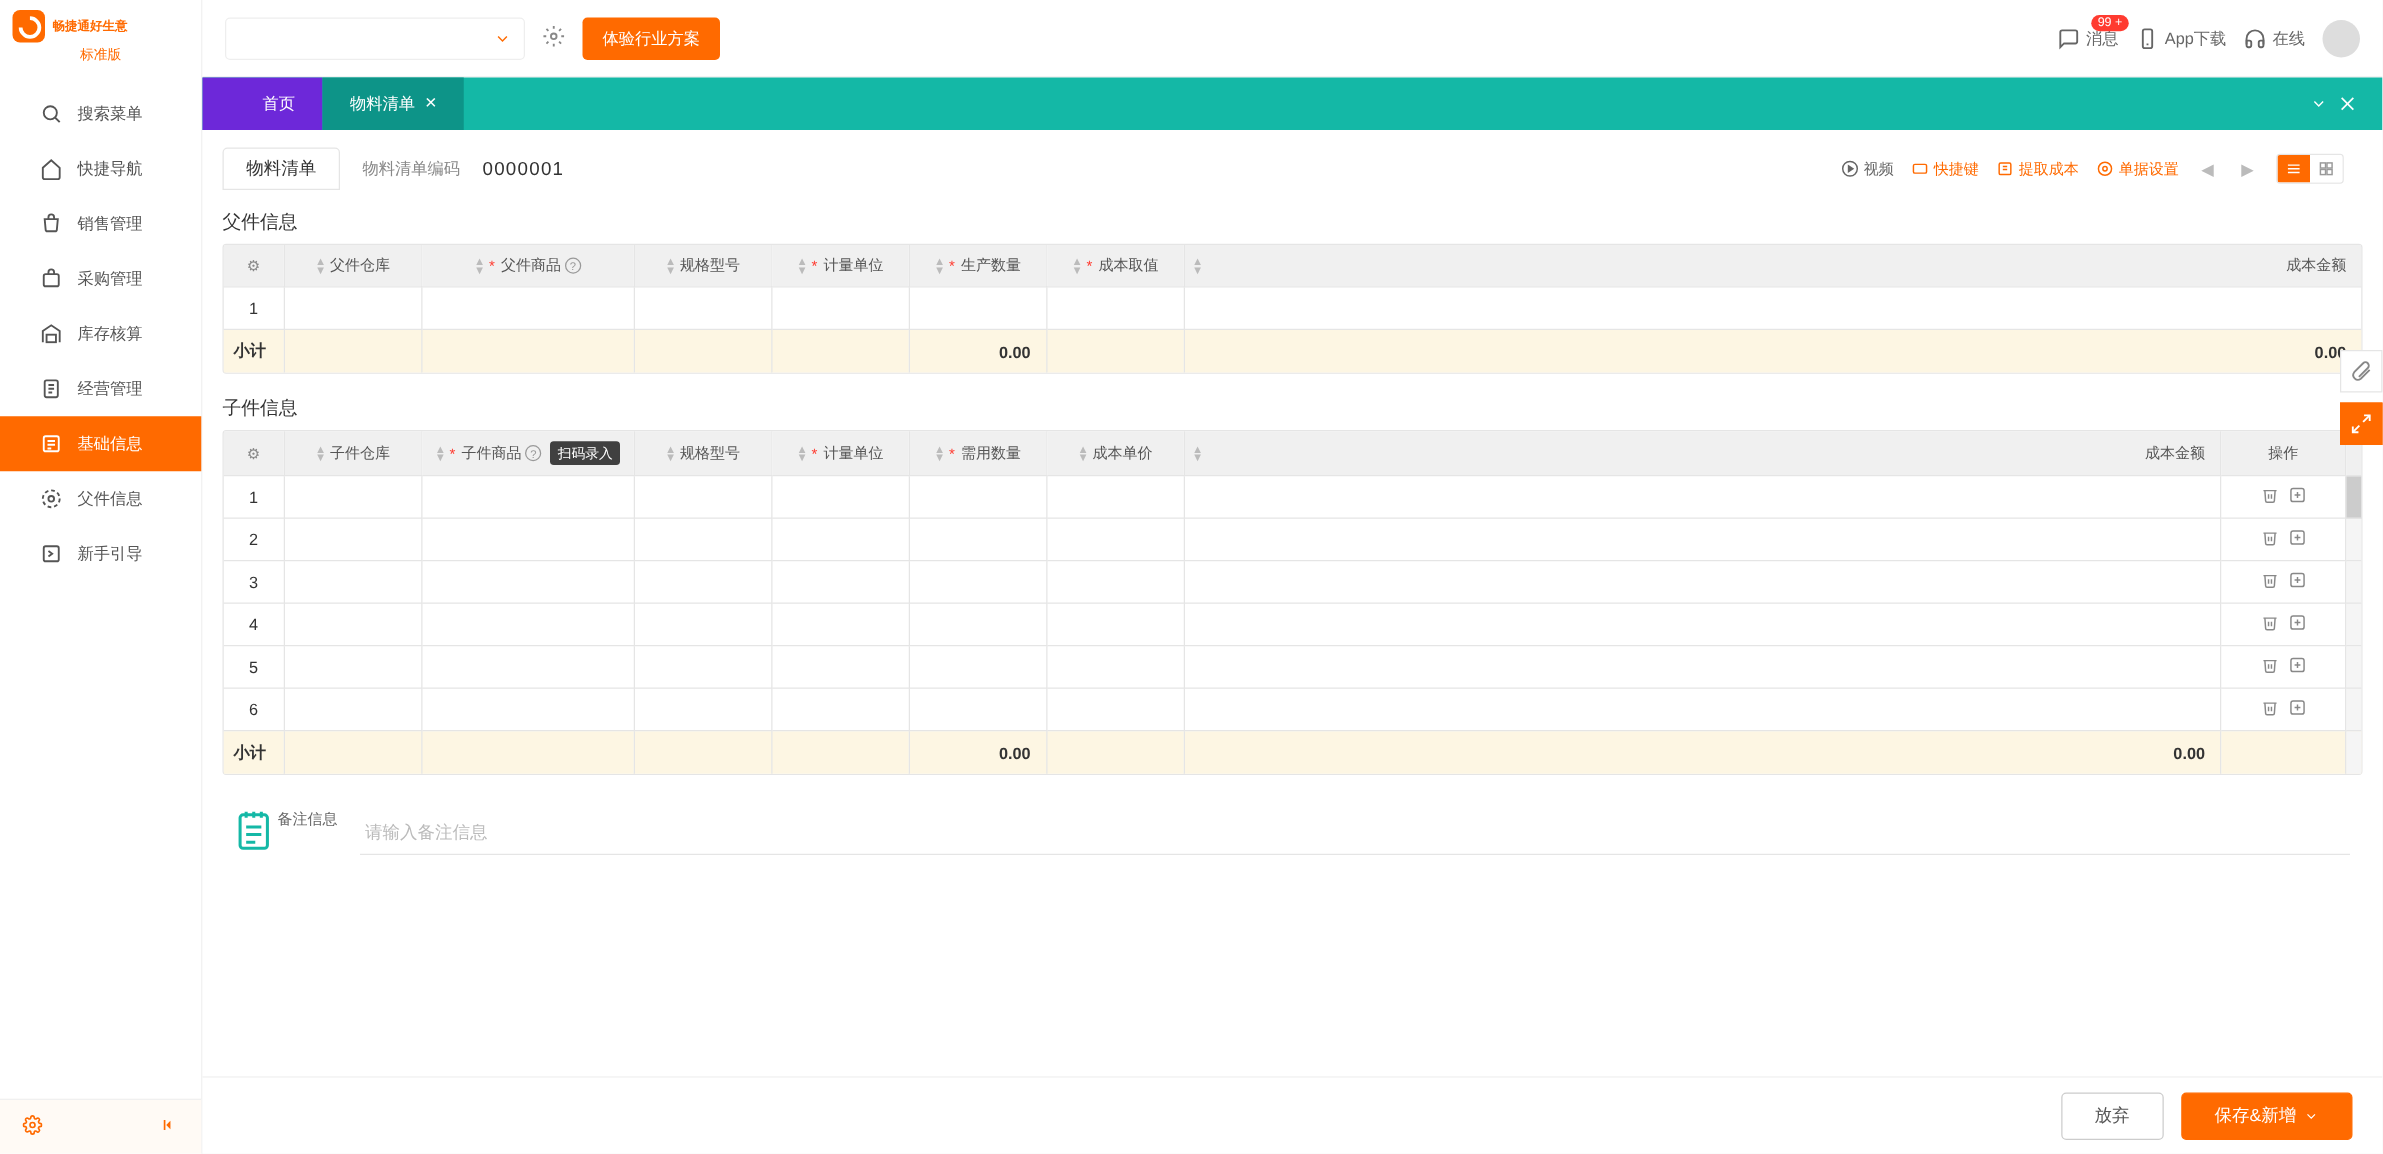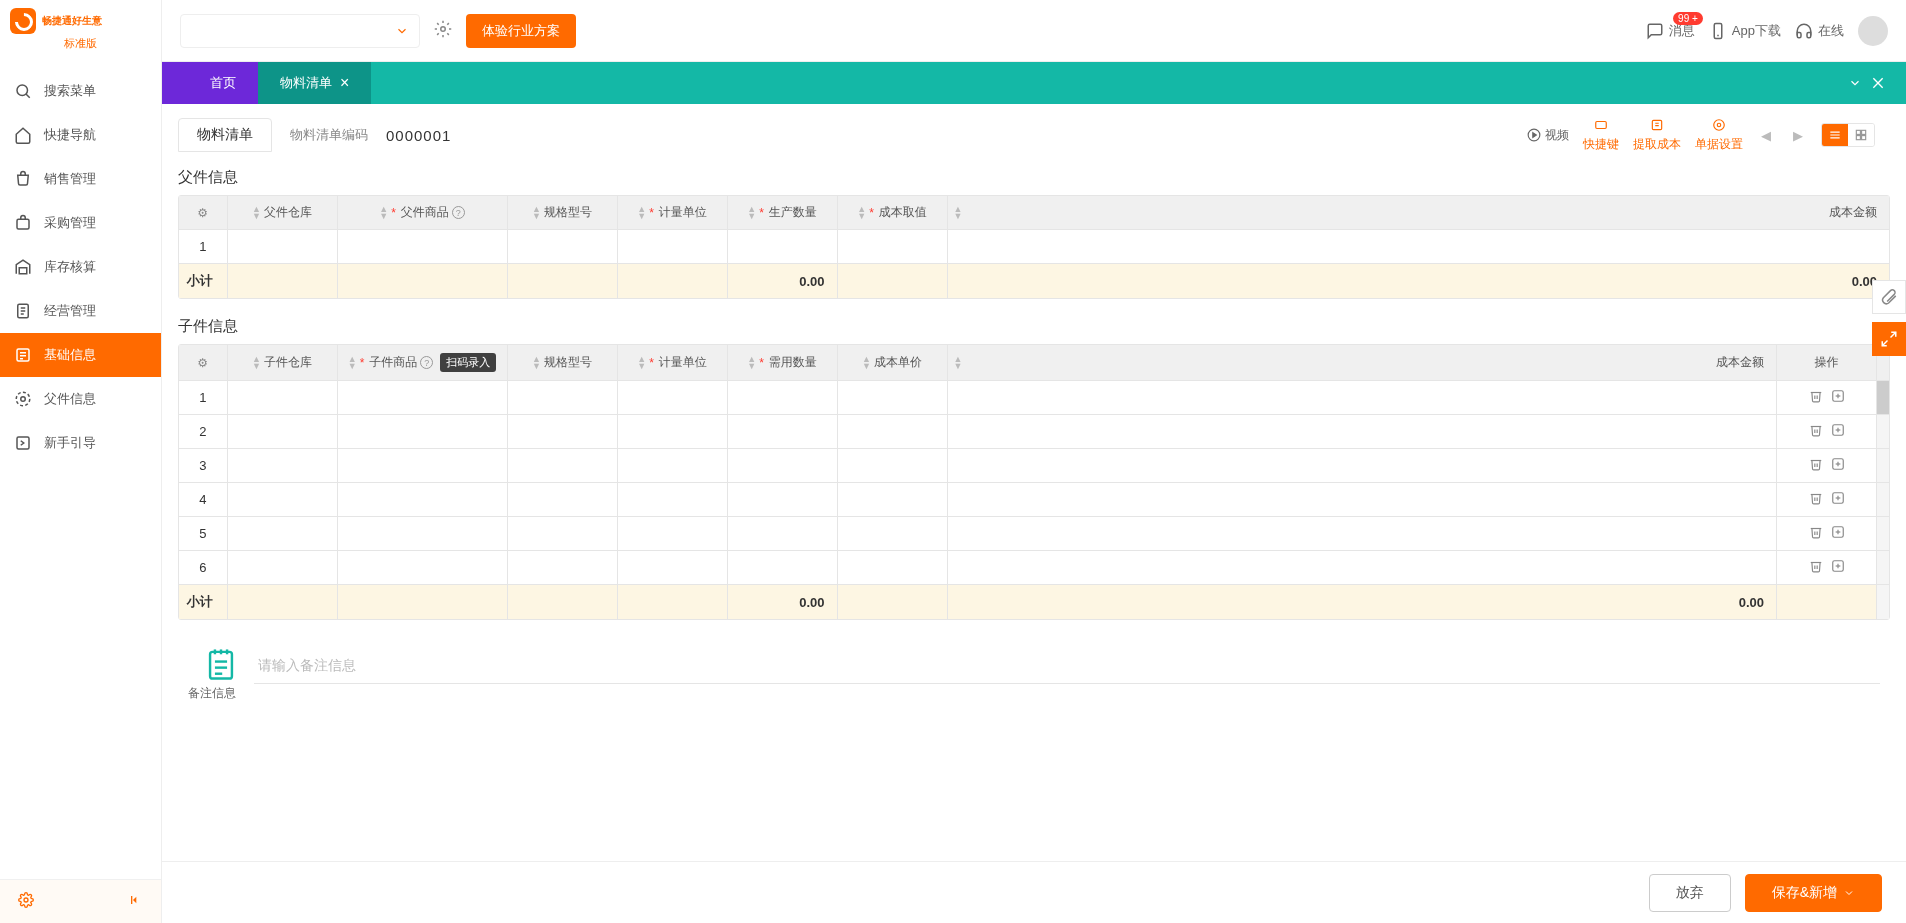--- a/index.html
+++ b/index.html
@@ -5,21 +5,21 @@
 * { margin: 0; padding: 0; box-sizing: border-box; }
 body { font-family: "Microsoft YaHei", Arial, sans-serif; font-size: 13px; color: #333; background: #f5f5f5; overflow: hidden; }
 .app { display: flex; height: 100vh; }
 .sidebar { width: 162px; background: #fff; border-right: 1px solid #eee; display: flex; flex-direction: column; }
 .logo-area { padding: 8px 10px 4px; display: flex; align-items: center; gap: 6px; }
 .logo-mark { width: 26px; height: 26px; background: #ff6a00; border-radius: 6px; position: relative; }
 .logo-mark::before { content: ""; position: absolute; width: 12px; height: 12px; border: 3px solid #fff; border-radius: 50%; top: 5px; left: 5px; border-top-color: transparent; transform: rotate(-45deg); }
 .logo-text { color: #ff6a00; font-size: 10px; font-weight: 600; }
 .logo-sub { color: #ff6a00; font-size: 11px; text-align: center; margin-top: -2px; margin-bottom: 6px; }
 .side-nav { flex: 1; padding-top: 12px; }
-.side-item { display: flex; align-items: flex-start; gap: 12px; padding: 13px 14px; color: #555; cursor: pointer; }
+.side-item { display: flex; align-items: flex-start; gap: 12px; padding: 13px 32px; color: #555; cursor: pointer; }
 .side-item.active { background: #ff6a00; color: #fff; }
 .side-icon { width: 18px; height: 18px; display: inline-flex; align-items: center; justify-content: center; }
 .side-icon svg { width: 18px; height: 18px; }
 .side-bottom { padding: 12px 18px; display: flex; justify-content: space-between; color: #ff6a00; border-top: 1px solid #f0f0f0; background: #fffaf5; }
 .side-bottom span { cursor: pointer; }
 .main { flex: 1; display: flex; flex-direction: column; min-width: 0; }
 .topbar { height: 62px; background: #fff; display: flex; align-items: center; padding: 0 18px; gap: 14px; border-bottom: 1px solid #eee; }
 .org-select { width: 240px; height: 34px; border: 1px solid #eee; border-radius: 4px; display: flex; align-items: center; justify-content: flex-end; padding: 0 10px; color: #ff6a00; background: #fff; }
 .top-settings { color: #888; cursor: pointer; }
 .top-btn { background: #ff6a00; color: #fff; border: none; padding: 8px 16px; border-radius: 4px; cursor: pointer; font-size: 13px; }
@@ -34,21 +34,21 @@
 .tab-close { font-size: 16px; cursor: pointer; }
 .tabbar-close { position: absolute; right: 10px; top: 0; bottom: 0; display: flex; align-items: center; cursor: pointer; padding: 0 10px; }
 .tabbar-more { position: absolute; right: 38px; top: 0; bottom: 0; display: flex; align-items: center; cursor: pointer; padding: 0 6px; }
 .content { flex: 1; padding: 14px 16px 0; overflow: auto; background: #fff; position: relative; display: flex; flex-direction: column; }
 .page-head { display: flex; align-items: center; gap: 18px; margin-bottom: 10px; position: relative; }
 .page-tab { padding: 7px 18px; border: 1px solid #e5e5e5; border-radius: 4px 4px 0 0; background: #fff; font-size: 14px; }
 .code-label { color: #888; font-size: 13px; }
 .code-val { font-size: 15px; letter-spacing: 1px; }
 .head-actions { position: absolute; right: 15px; display: flex; align-items: center; gap: 14px; }
 .head-act { display: flex; align-items: center; gap: 4px; color: #666; cursor: pointer; font-size: 12px; }
-.head-act.orange { color: #ff6a00; flex-direction: column; }
+.head-act.orange { color: #ff6a00; }
 .nav-arrow { color: #bbb; cursor: pointer; padding: 0 4px; }
 .view-toggle { display: flex; border: 1px solid #e5e5e5; border-radius: 3px; overflow: hidden; }
 .view-btn { width: 26px; height: 22px; display: flex; align-items: center; justify-content: center; cursor: pointer; background: #fff; color: #999; }
 .view-btn.active { background: #ff6a00; color: #fff; }
 .section-title { font-size: 15px; margin: 6px 0 8px; }
 .grid { border: 1px solid #e5e5e5; border-radius: 3px; margin-bottom: 12px; }
 .grid table { width: 100%; border-collapse: collapse; table-layout: fixed; }
 .grid th { background: #f0f0f0; font-weight: normal; color: #555; padding: 8px 6px; border-right: 1px solid #e5e5e5; border-bottom: 1px solid #e5e5e5; font-size: 12px; text-align: center; position: relative; }
 .grid td { padding: 8px 6px; border-right: 1px solid #e5e5e5; border-bottom: 1px solid #e5e5e5; text-align: center; height: 34px; font-size: 13px; }
 .grid tr td:last-child, .grid tr th:last-child { border-right: none; }
@@ -58,21 +58,21 @@
 .subtotal td { text-align: right; padding-right: 12px; }
 .subtotal td:first-child { text-align: center; }
 .th-inner { display: flex; align-items: center; justify-content: center; gap: 3px; }
 .sort-icon { color: #bbb; font-size: 9px; line-height: 7px; display: flex; flex-direction: column; }
 .q-icon { width: 13px; height: 13px; border: 1px solid #999; border-radius: 50%; display: inline-flex; align-items: center; justify-content: center; font-size: 9px; color: #999; }
 .gear { color: #888; }
 .scan-tag { background: #404040; color: #fff; font-size: 11px; padding: 2px 6px; border-radius: 3px; margin-left: 4px; }
 .row-actions { display: flex; gap: 8px; justify-content: center; color: #888; }
 .row-actions span { cursor: pointer; }
 .remark-block { display: flex; align-items: flex-start; gap: 18px; padding: 14px 10px 20px; border-top: 1px solid transparent; }
-.remark-icon-wrap { display: flex; flex-direction: column; align-items: flex-end; gap: 4px; }
+.remark-icon-wrap { display: flex; flex-direction: row; align-items: flex-start; gap: 4px; }
 .remark-icon { width: 30px; height: 34px; }
 .remark-label { font-size: 12px; color: #666; }
 .remark-input { flex: 1; border: none; border-bottom: 1px solid #e5e5e5; padding: 10px 4px; font-size: 14px; outline: none; color: #333; }
 .remark-input::placeholder { color: #bbb; }
 .footer { height: 62px; background: #fff; border-top: 1px solid #eee; display: flex; align-items: center; justify-content: flex-end; gap: 14px; padding: 0 24px; }
 .btn { padding: 9px 26px; border-radius: 4px; font-size: 14px; cursor: pointer; display: flex; align-items: center; gap: 6px; }
 .btn-default { background: #fff; border: 1px solid #ccc; color: #555; }
 .btn-primary { background: #ff6a00; border: 1px solid #ff6a00; color: #fff; }
 .float-right { position: fixed; right: 0; top: 280px; display: flex; flex-direction: column; gap: 8px; }
 .float-btn { width: 34px; height: 34px; background: #fff; border: 1px solid #e5e5e5; display: flex; align-items: center; justify-content: center; cursor: pointer; color: #888; }

